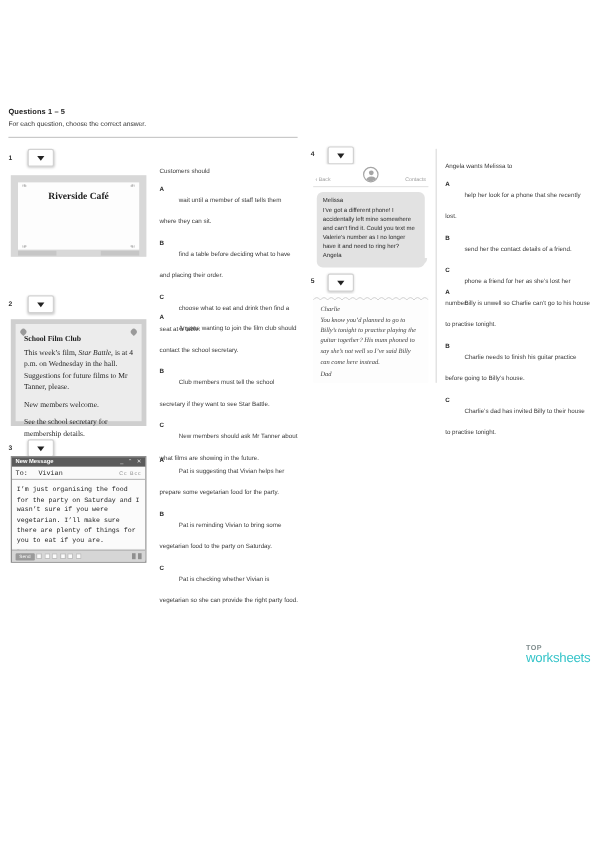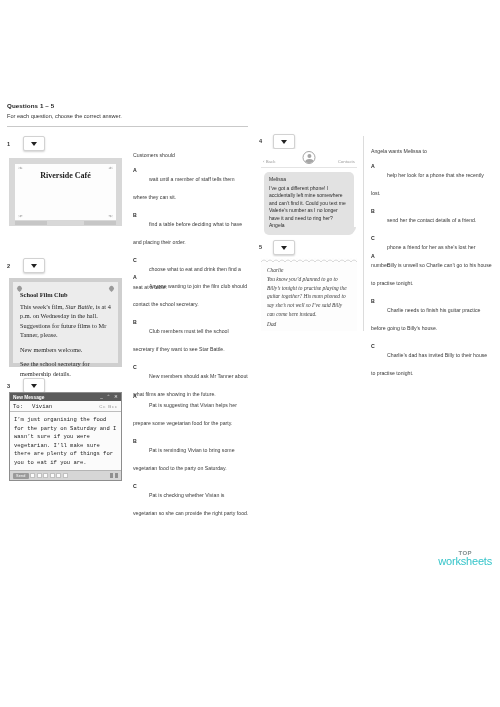--- a/index.html
+++ b/index.html
@@ -11,21 +11,21 @@
     width: 500px;
     height: 707px;
     position: relative;
     font-family: "Liberation Sans", sans-serif;
     color: #2b2b2b;
     overflow: hidden;
   }
 
   .page {
     position: absolute;
-    left: 0; top: 12px;
+    left: 0; top: 0;
     width: 500px;
     height: 567px;
     text-decoration: underline;
   }
 
   
   .head-title {
     position: absolute;
     left: 7px;
     top: 90px;
@@ -408,21 +408,20 @@
     font-size: 5.4px;
     color: #3c3c3c;
     margin-top: 2px;
   }
 
   
   .logo {
     position: absolute;
     right: 8px;
     bottom: 12px;
-    text-align: center;
   }
   .logo .top {
     font-size: 6px;
     font-weight: bold;
     color: #7f8c8d;
     letter-spacing: .4px;
   }
   .logo .ws {
     font-size: 11px;
     color: #35c4c9;

